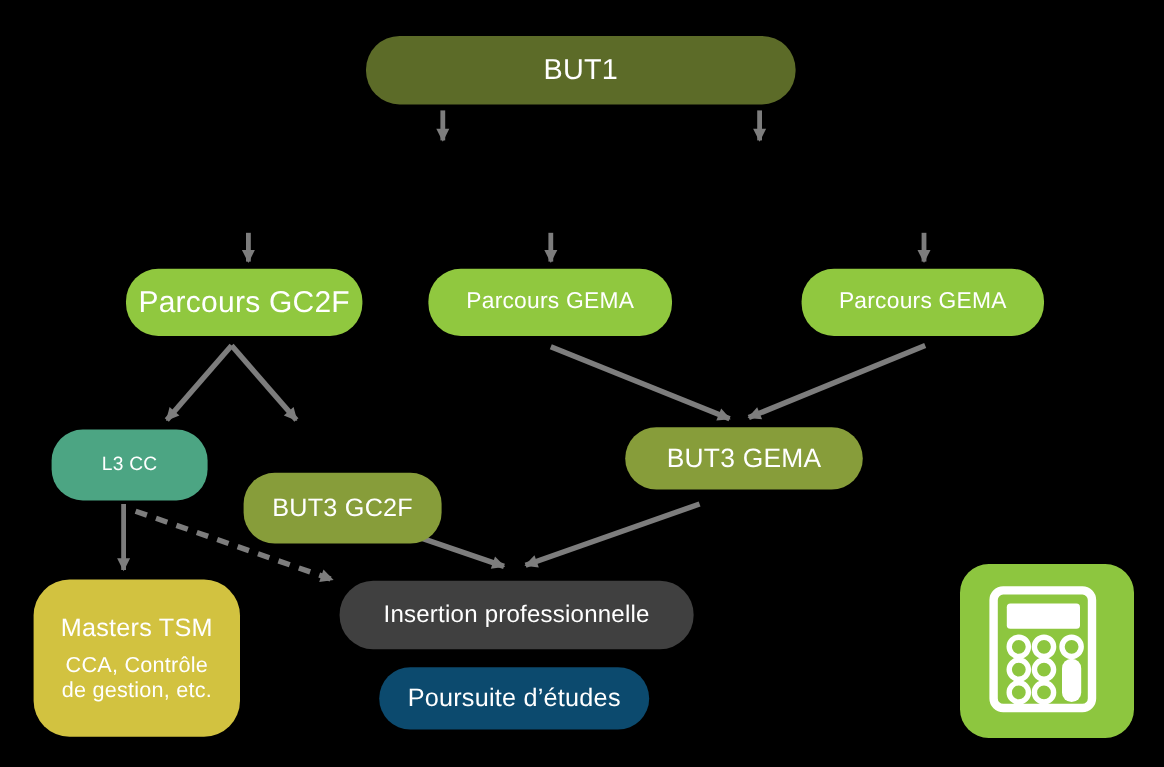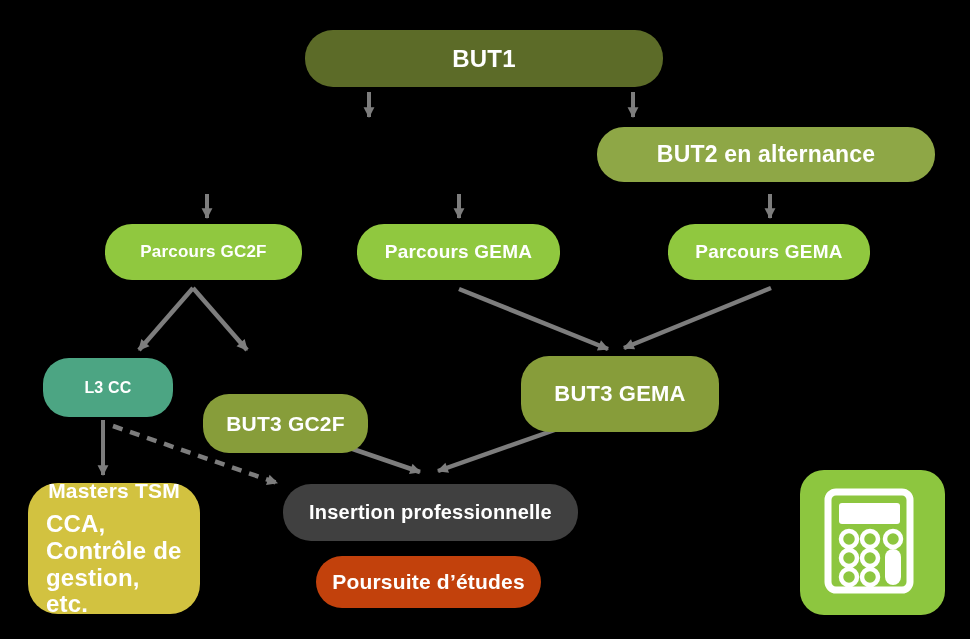--- a/index.html
+++ b/index.html
@@ -6,35 +6,35 @@
   body { font-family:"Liberation Sans", sans-serif; background:#000; }
   .canvas {
     position:relative; width:970px; height:639px; overflow:hidden;
     background:#000;
   }
   .arrow-layer { position:absolute; left:0; top:0; z-index:1; }
   .arrow-layer line, .arrow-layer path.shaft { stroke:var(--arrow,#7d7d7d); fill:none; }
   .arrow-layer .ah { fill:var(--arrow,#7d7d7d); }
   .node {
     position:absolute; z-index:2; display:flex; align-items:center; justify-content:center;
-    color:#ffffff; font-weight:bold; box-sizing:border-box;
+    color:#ffffff; font-weight:normal; text-align:center; box-sizing:border-box;
     letter-spacing:0.2px;
   }
   #node-but1            { left:305px; top:30px;  width:358px; height:57px;  border-radius:28px; font-size:24px; }
   #node-but2-initiale   { left:126px; top:127px; width:399px; height:55px;  border-radius:27px; font-size:23px; }
   #node-but2-alternance { left:597px; top:127px; width:338px; height:55px;  border-radius:27px; font-size:23px; }
-  #node-parcours-gc2f   { left:105px; top:224px; width:197px; height:56px;  border-radius:27px; font-size:17px; }
+  #node-parcours-gc2f   { left:105px; top:224px; width:197px; height:56px;  border-radius:27px; font-size:25px; }
   #node-parcours-gema1  { left:357px; top:224px; width:203px; height:56px;  border-radius:27px; font-size:19px; }
   #node-parcours-gema2  { left:668px; top:224px; width:202px; height:56px;  border-radius:27px; font-size:19px; }
   #node-l3cc            { left:43px;  top:358px; width:130px; height:59px;  border-radius:26px; font-size:16px; }
   #node-but3-gc2f       { left:203px; top:358px; width:165px; height:59px;  border-radius:26px; font-size:21px;margin-top:36px; }
-  #node-but3-gema       { left:521px; top:356px; width:198px; height:76px;  border-radius:28px; font-size:22px; }
+  #node-but3-gema       { left:521px; top:356px; width:198px; height:52px;  border-radius:28px; font-size:22px; }
   #node-masters         { left:28px;  top:483px; width:172px; height:131px; border-radius:30px; flex-direction:column; padding:12px 10px; }
   #node-masters .title  { font-size:21px; margin-bottom:8px; }
-  #node-masters .sub    { font-size:24px; line-height:1.12; padding:0 8px; }
+  #node-masters .sub    { font-size:18px; line-height:1.12; padding:0 8px; }
   #node-insertion       { left:283px; top:484px; width:295px; height:57px;  border-radius:28px; font-size:20px; }
   #node-poursuite       { left:316px; top:556px; width:225px; height:52px;  border-radius:26px; font-size:21px; }
   #calc-tile            { left:800px; top:470px; width:145px; height:145px; border-radius:24px; position:absolute; z-index:2; }
   #calc-tile svg { display:block; }
 </style>
 </head>
 <body>
 
 <div class="canvas">
 
@@ -63,23 +63,20 @@
 
     <line x1="268" y1="420" x2="420" y2="472" stroke-width="4.5" marker-end="url(#ah)"></line>
     <line x1="583" y1="420" x2="438" y2="471" stroke-width="4.5" marker-end="url(#ah)"></line>
   </svg>
 
   <div class="node" id="node-but1" style="background-color: rgb(92, 107, 40);">
     <span>BUT1</span>
   </div>
 
 
-  <div class="node" id="node-but2-alternance" style="background-color: rgb(142, 167, 70);">
-    <span>BUT2 en alternance</span>
-  </div>
 
   <div class="node" id="node-parcours-gc2f" style="background-color: rgb(144, 200, 63);">
     <span>Parcours GC2F</span>
   </div>
 
   <div class="node" id="node-parcours-gema1" style="background-color: rgb(144, 200, 63);">
     <span>Parcours GEMA</span>
   </div>
 
   <div class="node" id="node-parcours-gema2" style="background-color: rgb(144, 200, 63);">
@@ -100,21 +97,21 @@
 
   <div class="node" id="node-masters" style="background-color: rgb(210, 194, 64);">
     <span class="title">Masters TSM</span>
     <span class="sub">CCA, Contrôle de gestion, etc.</span>
   </div>
 
   <div class="node" id="node-insertion" style="background-color: #404040;">
     <span>Insertion professionnelle</span>
   </div>
 
-  <div class="node" id="node-poursuite" style="background-color: #c2410c;">
+  <div class="node" id="node-poursuite" style="background-color: #0c4a6e;">
     <span>Poursuite d’études</span>
   </div>
 
   <div id="calc-tile" style="background-color: rgb(141, 198, 63);">
     <svg width="145" height="145" viewBox="0 0 145 145">
 
       <rect x="28" y="22" width="82" height="98" rx="8" fill="none" stroke="#ffffff" stroke-width="7"></rect>
 
       <rect x="39" y="33" width="61" height="21" rx="3" fill="#ffffff"></rect>
 

